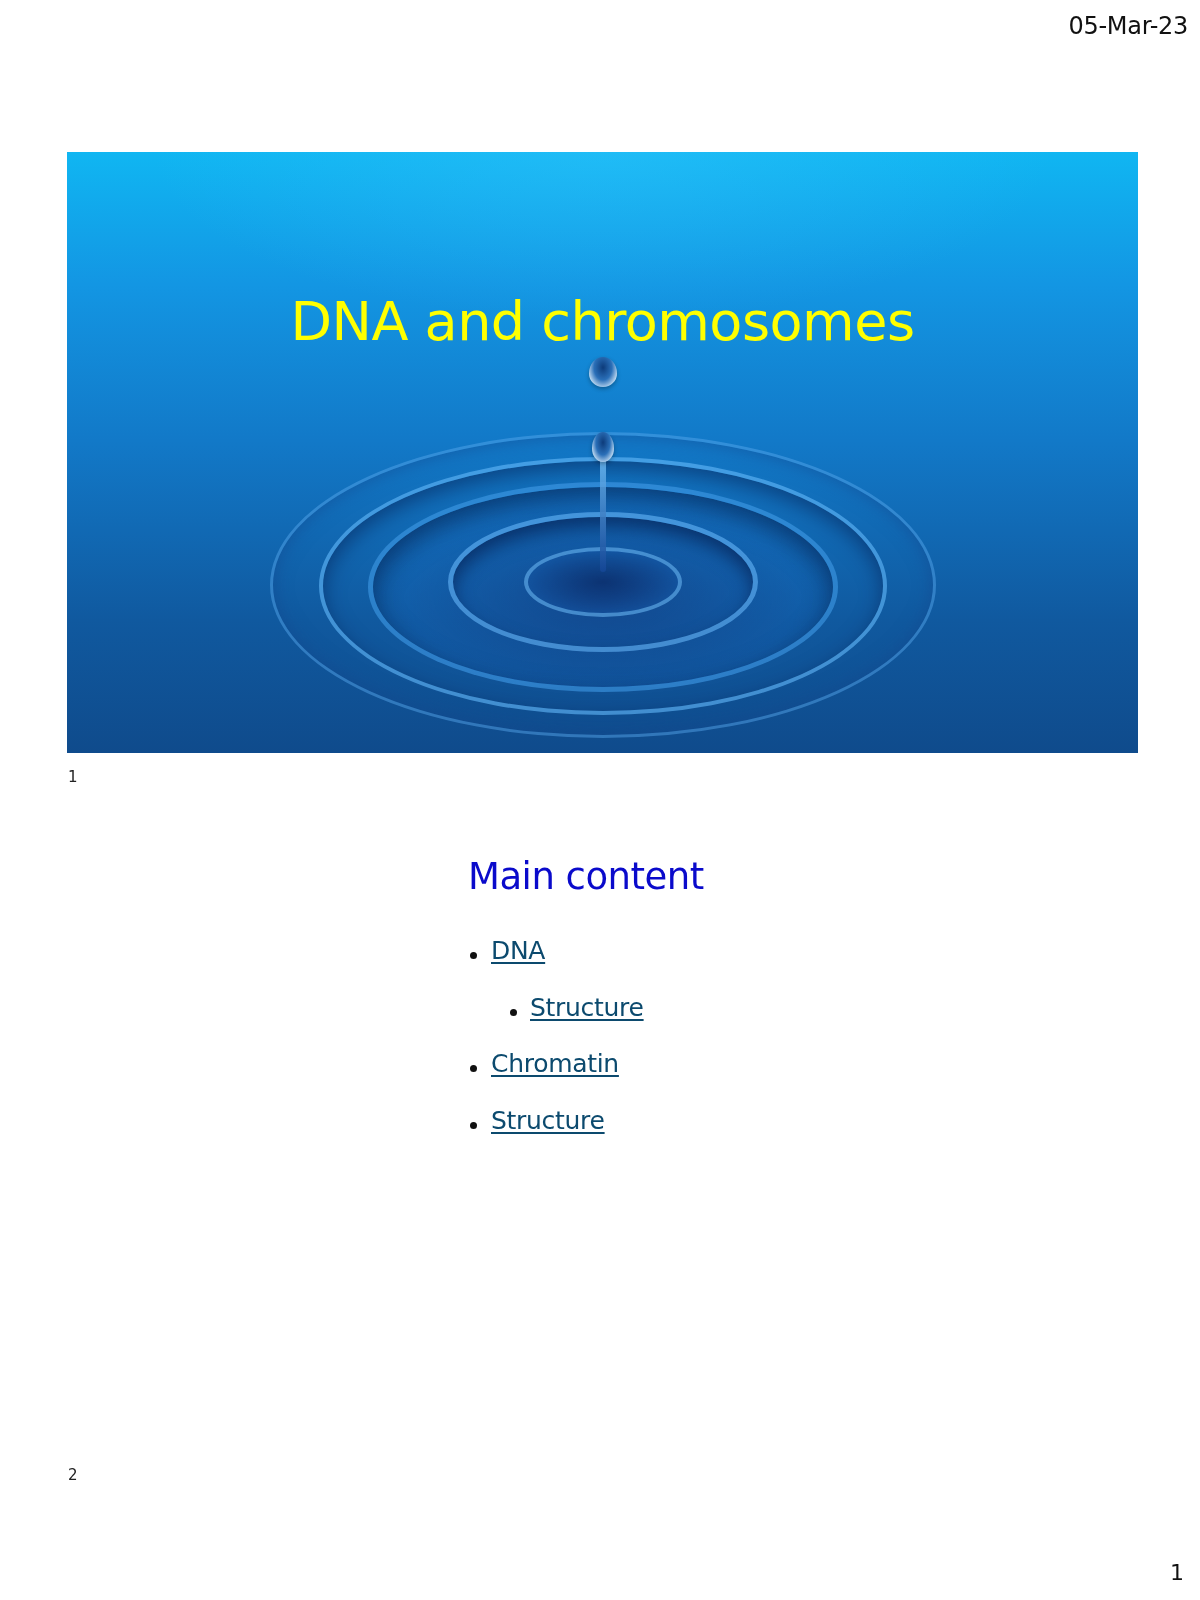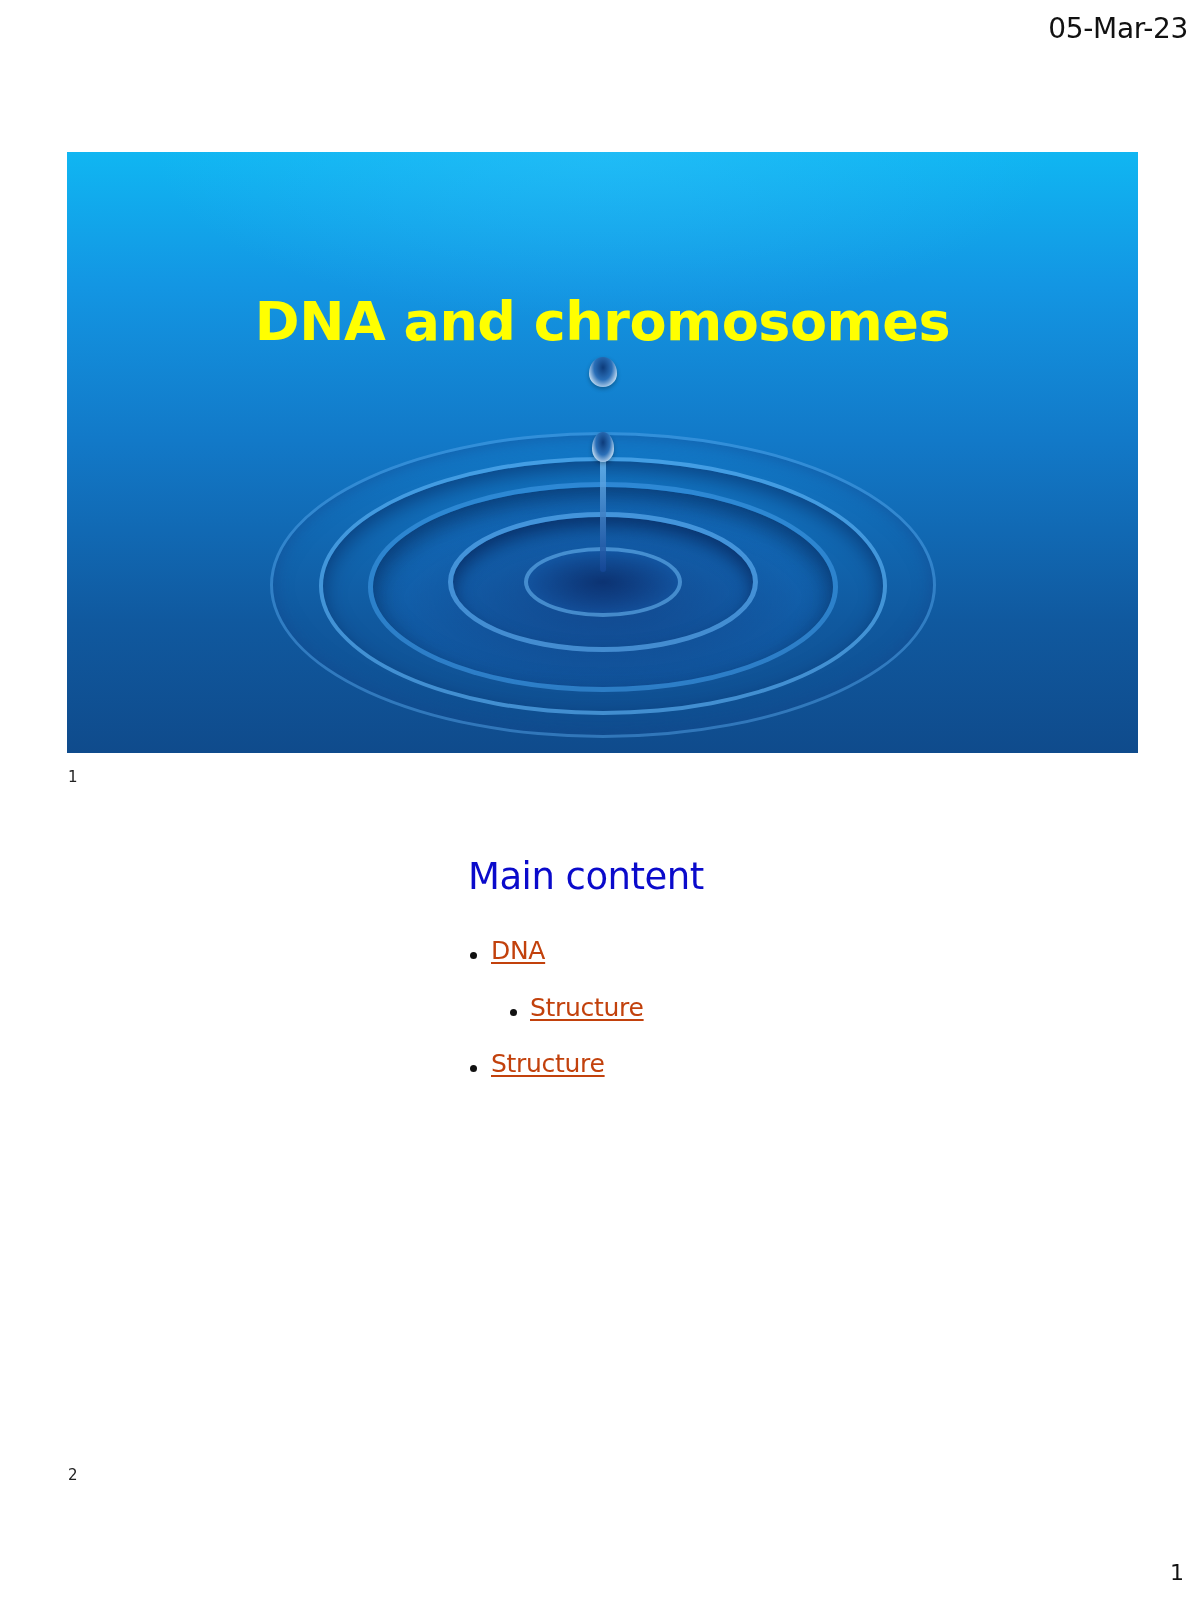--- a/index.html
+++ b/index.html
@@ -3,21 +3,21 @@
 <meta charset="utf-8">
 <style>
   html, body { margin: 0; padding: 0; }
   body {
     width: 1200px; height: 1600px; position: relative; overflow: hidden;
     background: #ffffff;
     font-family: "Liberation Sans", "DejaVu Sans", sans-serif;
   }
   .date {
     position: absolute; top: 12px; right: 12px;
-    font-family: "DejaVu Sans", sans-serif; font-size: 28px; color: #111;
+    font-family: "DejaVu Sans", sans-serif; font-size: 24px; color: #111;
     letter-spacing: -0.3px;
   }
   .slide1 {
     position: absolute; left: 67px; top: 152px; width: 1071px; height: 601px;
     overflow: hidden;
     background: linear-gradient(180deg, #10b6f2 0%, #1396e3 22%, #1279c8 48%, #10599f 78%, #0f4b8c 100%);
   }
   .slide1 .glow {
     position: absolute; left: 0; top: 0; width: 100%; height: 100%;
     background: radial-gradient(ellipse 60% 40% at 50% 0%, rgba(60,200,255,0.35), rgba(0,0,0,0) 70%);
@@ -41,21 +41,21 @@
     position: absolute; left: 50%; transform: translateX(-50%);
     border-radius: 50% 50% 50% 50% / 55% 55% 45% 45%;
     background: radial-gradient(ellipse at 50% 35%, #0d3b7a 0%, #2a6fb8 45%, #e8f6ff 85%);
     box-shadow: 0 2px 4px rgba(0,0,0,0.3);
   }
   .d1 { top: 205px; width: 28px; height: 30px; }
   .d2 { top: 280px; width: 22px; height: 30px; }
   .slide1 .title {
     position: absolute; left: 0; right: 0; top: 138px; text-align: center;
     font-family: "DejaVu Sans", sans-serif; font-size: 54px; color: #ffff00;
-    letter-spacing: -0.5px; font-weight: bold;
+    letter-spacing: -0.5px; font-weight: normal;
   }
   .slide-num {
     position: absolute; left: 68px;
     font-family: "DejaVu Sans", sans-serif; font-size: 15px; color: #222;
   }
   .sn1 { top: 768px; }
   .sn2 { top: 1466px; }
   .slide2 {
     position: absolute; left: 468px; top: 855px;
   }
@@ -63,21 +63,21 @@
     font-family: "DejaVu Sans", sans-serif; font-size: 37px; color: #0a0acb;
     margin: 0 0 38px 0; font-weight: normal; letter-spacing: -0.5px; text-align: right;
   }
   ul.toc { list-style: none; margin: 0; padding: 0; }
   ul.toc li { position: relative; margin: 0; }
   ul.toc li .bullet {
     position: absolute; width: 7px; height: 7px; border-radius: 50%;
     background: #111; top: 16px;
   }
   ul.toc li a {
-    font-family: "DejaVu Sans", sans-serif; font-size: 25px; color: #c2410c;
+    font-family: "DejaVu Sans", sans-serif; font-size: 25px; color: #0c4a6e;
     text-decoration: underline; text-decoration-thickness: 2px;
     text-underline-offset: 3px; letter-spacing: -0.3px;
   }
   .lvl1 { padding-left: 23px; height: 57px; }
   .lvl1 .bullet { left: 2px; }
   .lvl2 { padding-left: 62px; height: 56px; }
   .lvl2 .bullet { left: 42px; }
   .page-num {
     position: absolute; right: 16px; top: 1560px;
     font-family: "DejaVu Sans", sans-serif; font-size: 22px; color: #111;
@@ -108,19 +108,23 @@
     <li class="lvl1">
       <span class="bullet"></span>
       <a href="#">DNA</a>
     </li>
     <li class="lvl2">
       <span class="bullet"></span>
       <a href="#">Structure</a>
     </li>
     <li class="lvl1">
       <span class="bullet"></span>
+      <a href="#">Chromatin</a>
+    </li>
+    <li class="lvl1">
+      <span class="bullet"></span>
       <a href="#">Structure</a>
     </li>
   </ul>
 </div>
 <div class="slide-num sn2">2</div>
 
 <div class="page-num">1</div>
 
 </body></html>

